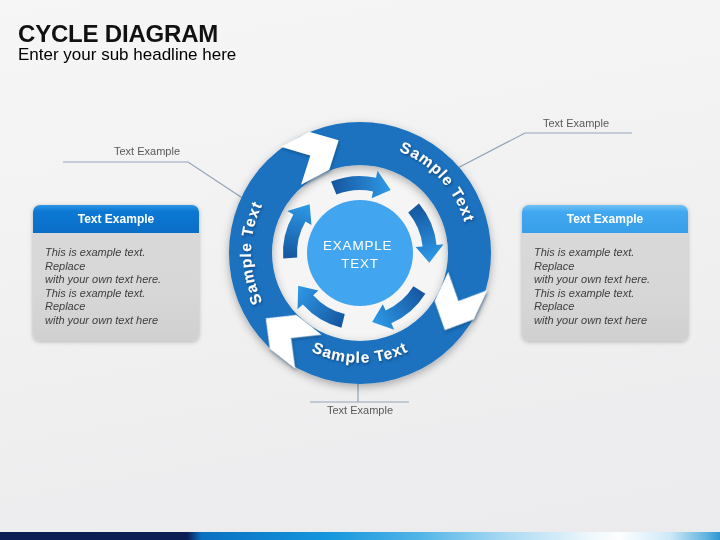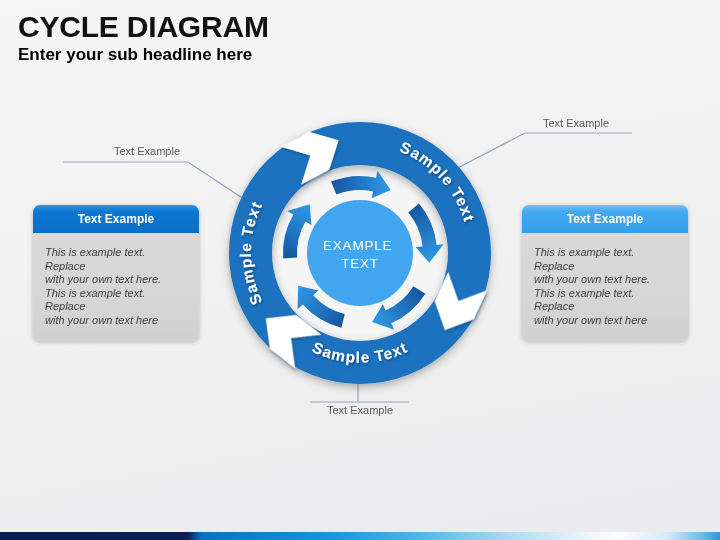--- a/index.html
+++ b/index.html
@@ -3,23 +3,23 @@
 <meta charset="utf-8">
 <style>
   html,body{margin:0;padding:0;}
   body{width:720px;height:540px;overflow:hidden;
        font-family:"Liberation Sans",sans-serif;}
   .slide{position:relative;width:720px;height:540px;
          background:linear-gradient(170deg,#f6f6f7 0%,#f0f0f1 55%,#ebebed 100%);
          overflow:hidden;}
 
   
-  .title{position:absolute;left:18px;top:10px;font-size:30px;font-weight:700;
+  .title{position:absolute;left:18px;top:20px;font-size:24px;font-weight:700;
          color:#111;letter-spacing:-0.2px;}
-  .subtitle{position:absolute;left:18px;top:45px;font-size:17px;font-weight:700;
+  .subtitle{position:absolute;left:18px;top:45px;font-size:17px;font-weight:400;
             color:#000;}
 
   
   svg.diagram{position:absolute;left:0;top:0;width:720px;height:540px;}
 
   .ring-label{font-family:"Liberation Sans",sans-serif;font-size:15.5px;
               font-weight:700;fill:#ffffff;letter-spacing:1px;}
   .center-label{font-family:"Liberation Sans",sans-serif;font-size:13.5px;
                 fill:#ffffff;letter-spacing:0.8px;}
 

